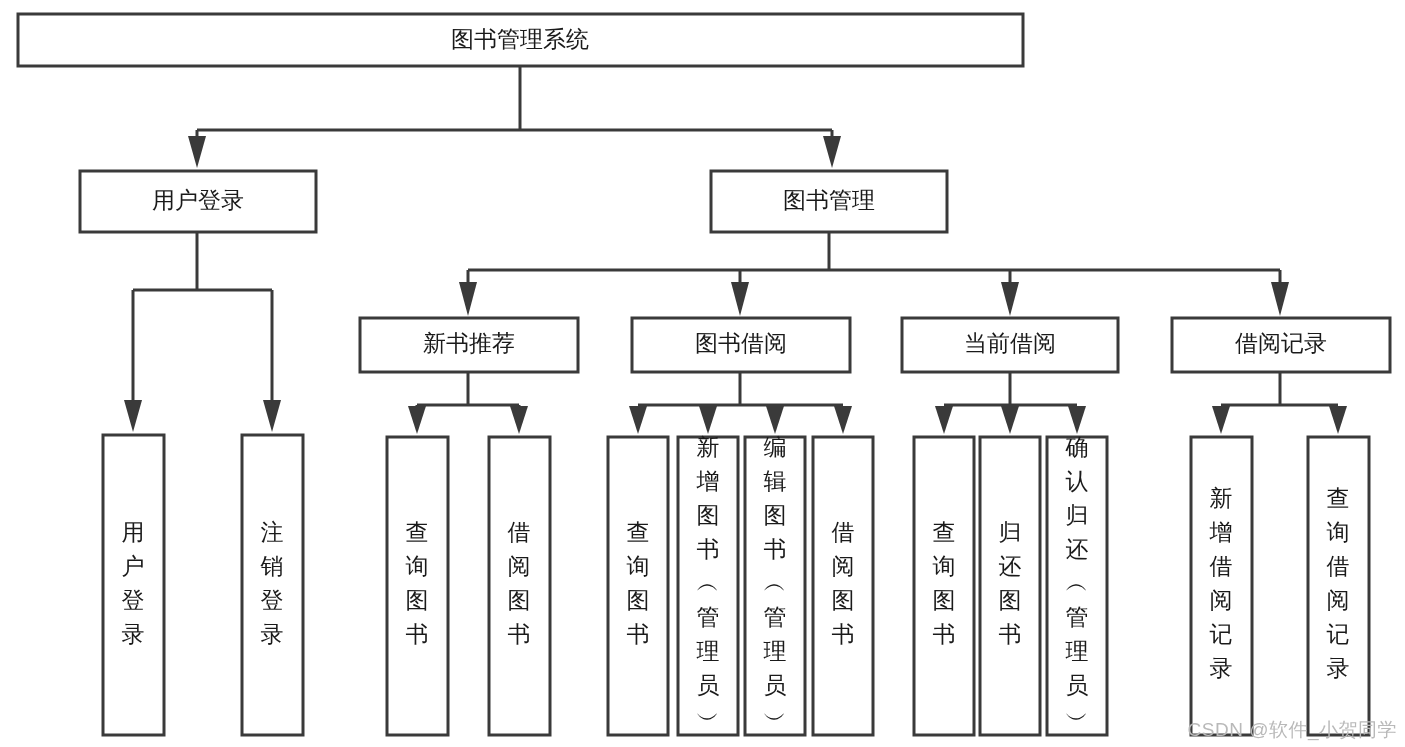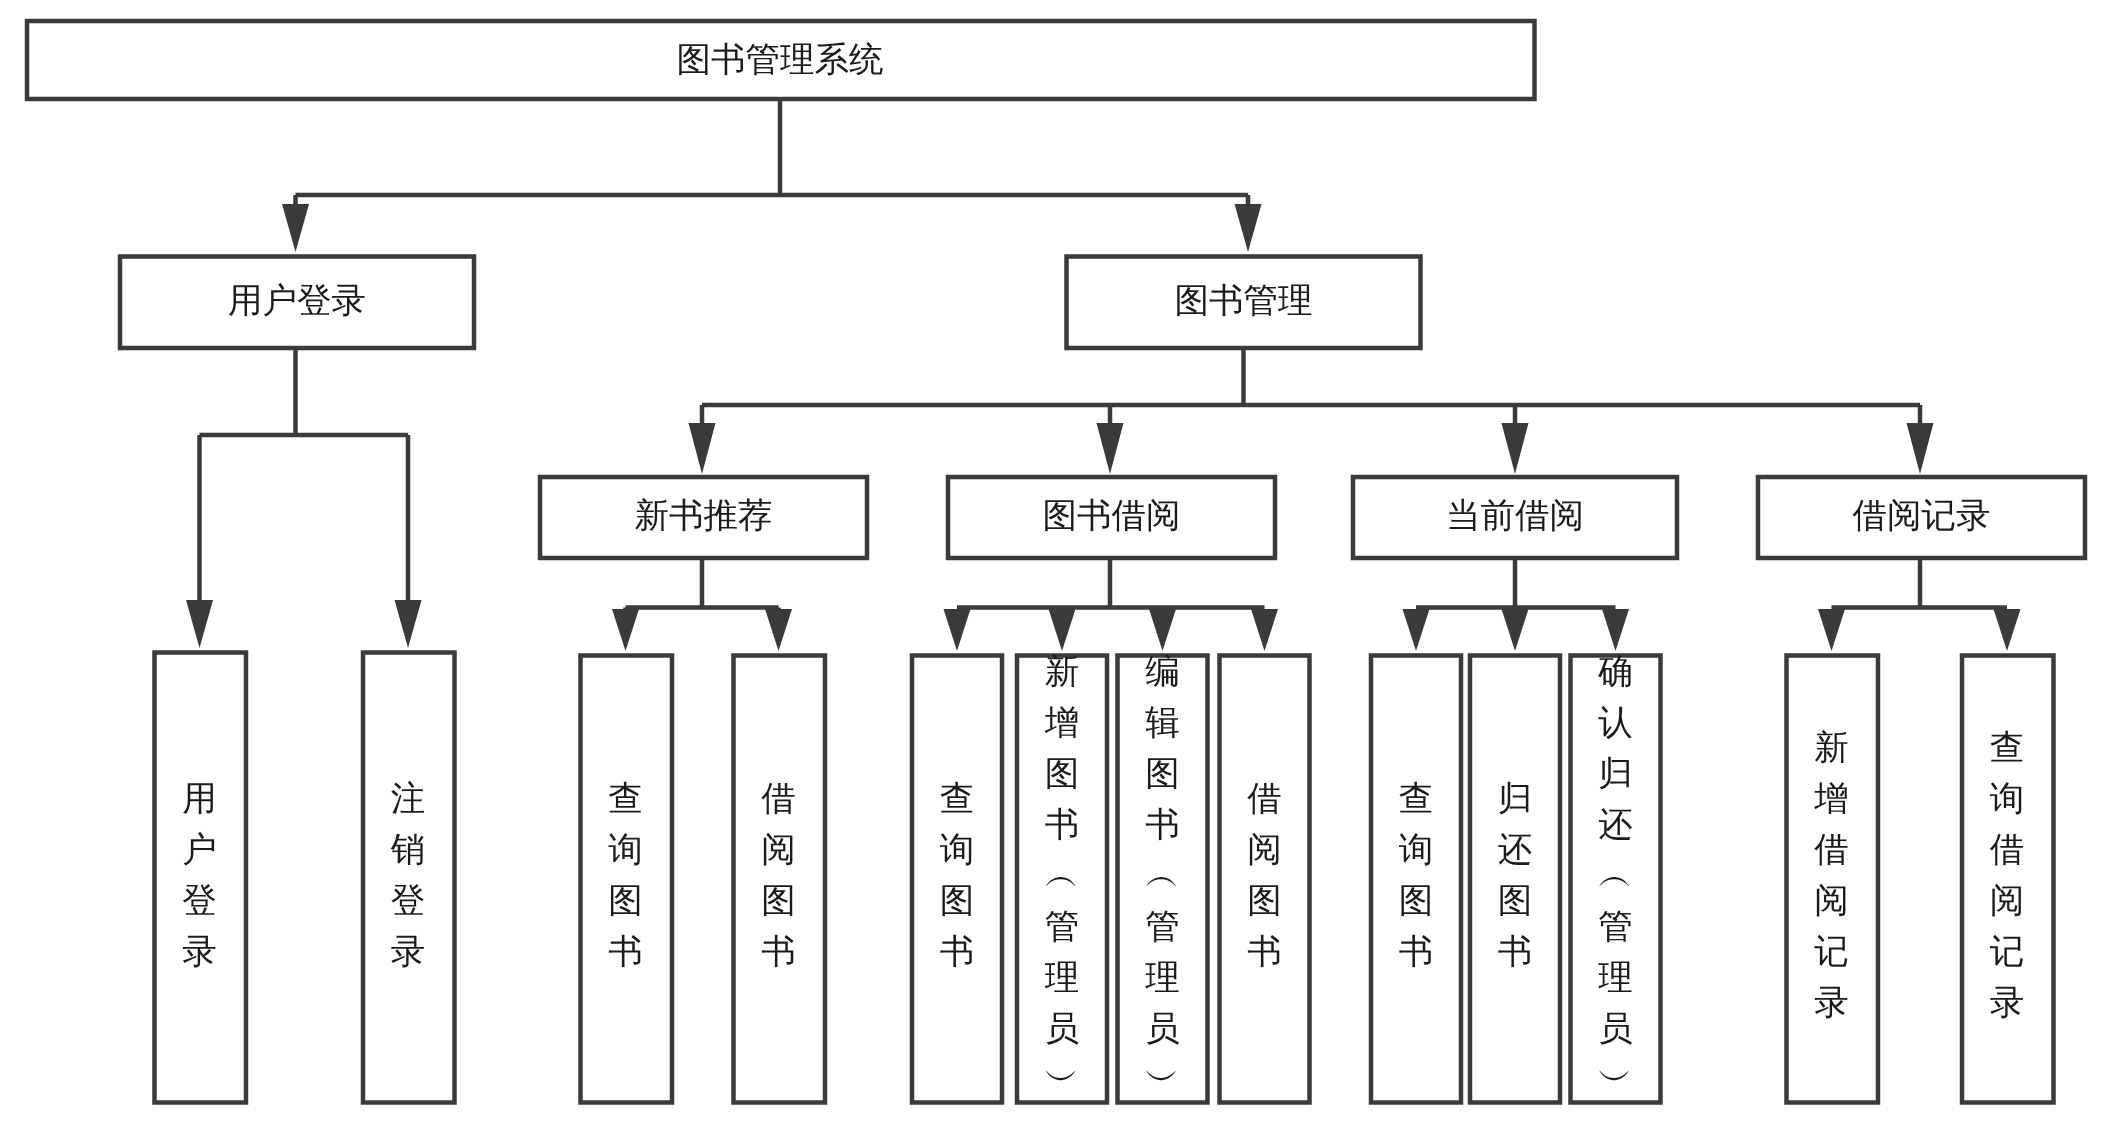--- a/index.html
+++ b/index.html
@@ -224,13 +224,14 @@
       <rect class="node-rect" x="1191" y="437" width="61" height="298"></rect>
       <text class="vlabel" x="1221"><tspan x="1221" y="506">新</tspan><tspan x="1221" y="540">增</tspan><tspan x="1221" y="574">借</tspan><tspan x="1221" y="608">阅</tspan><tspan x="1221" y="642">记</tspan><tspan x="1221" y="676">录</tspan></text>
     </g>
     <g>
       <rect class="node-rect" x="1308" y="437" width="61" height="298"></rect>
       <text class="vlabel" x="1338"><tspan x="1338" y="506">查</tspan><tspan x="1338" y="540">询</tspan><tspan x="1338" y="574">借</tspan><tspan x="1338" y="608">阅</tspan><tspan x="1338" y="642">记</tspan><tspan x="1338" y="676">录</tspan></text>
     </g>
 
   </svg>
 
+  <div class="watermark">CSDN @软件_小贺同学</div>
 </div>
 
 </body></html>

